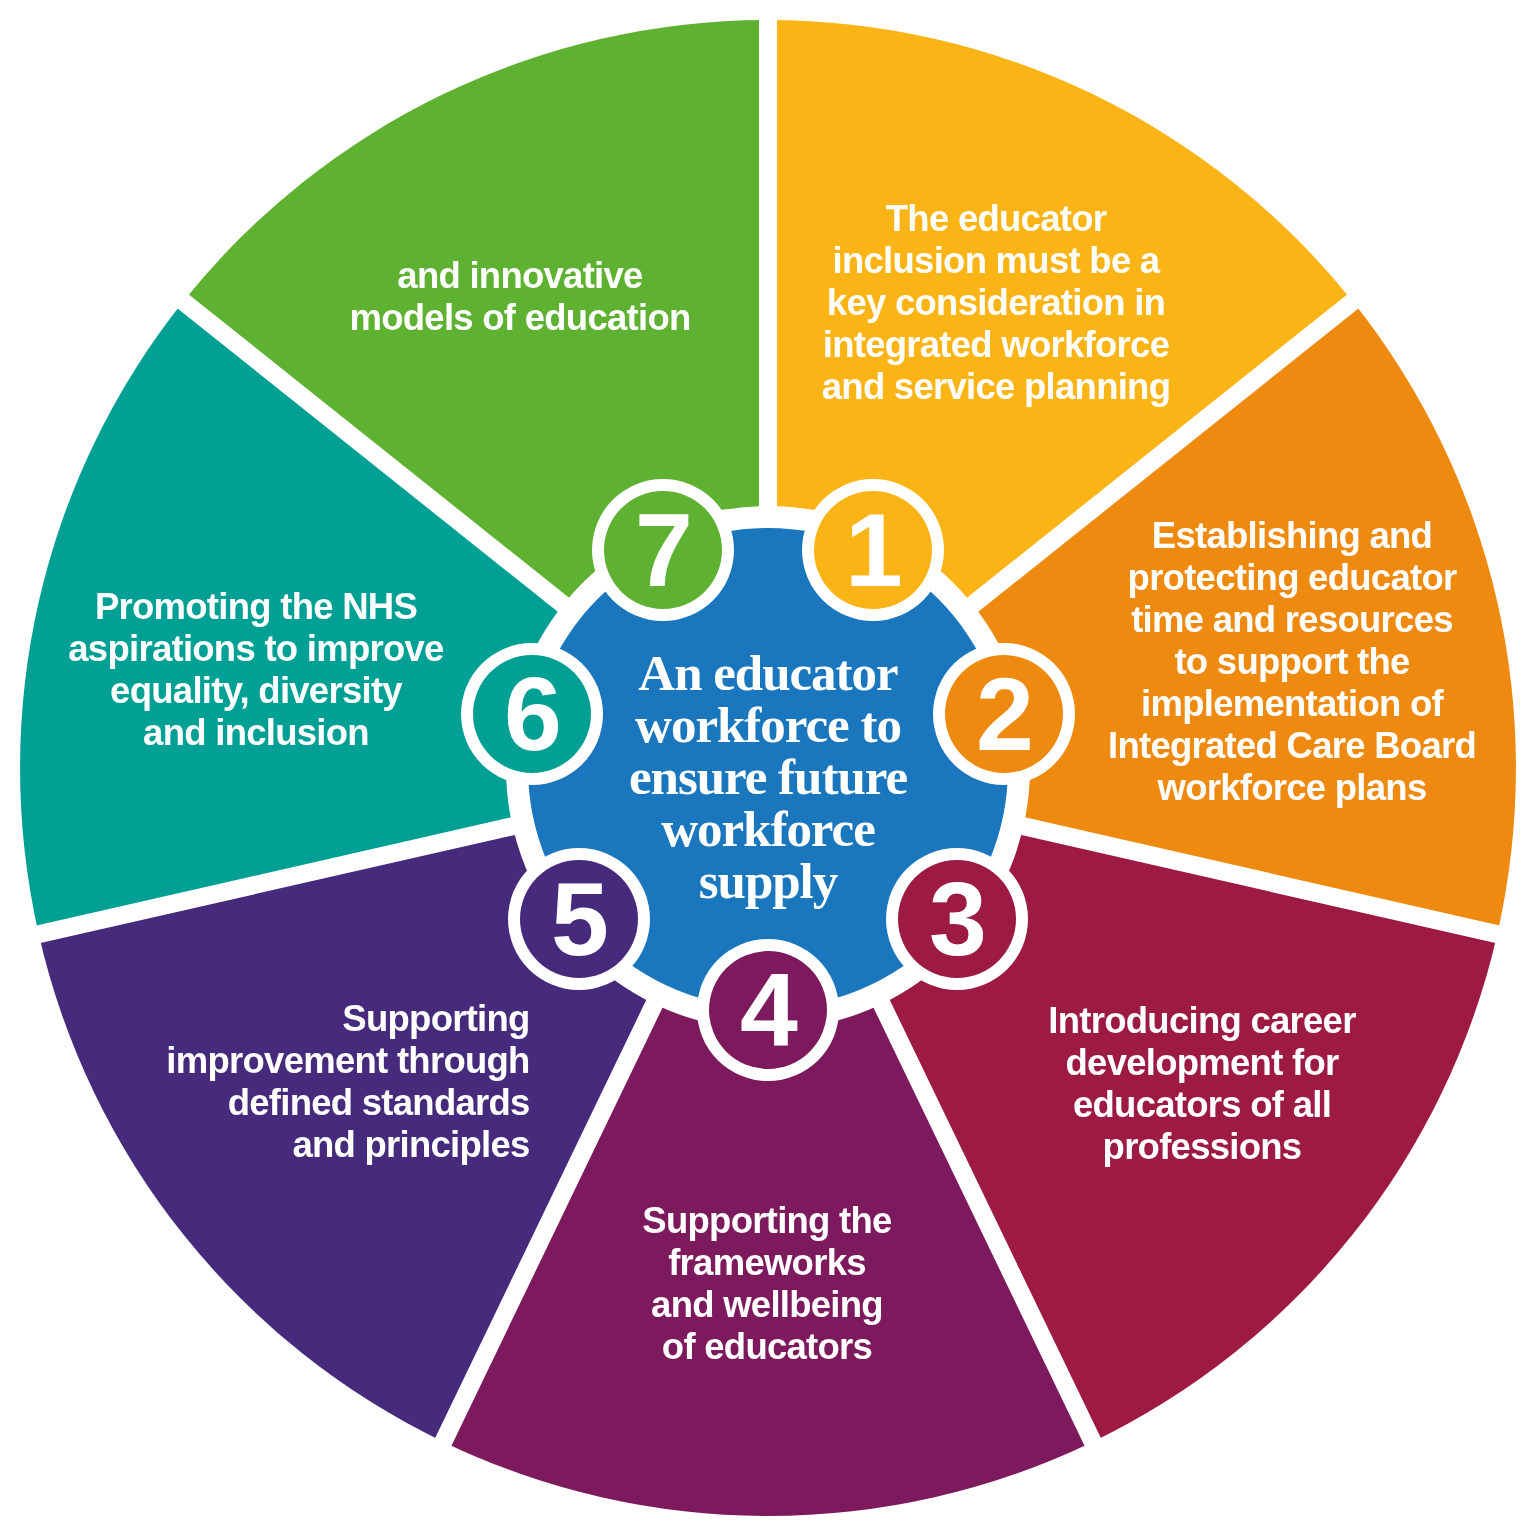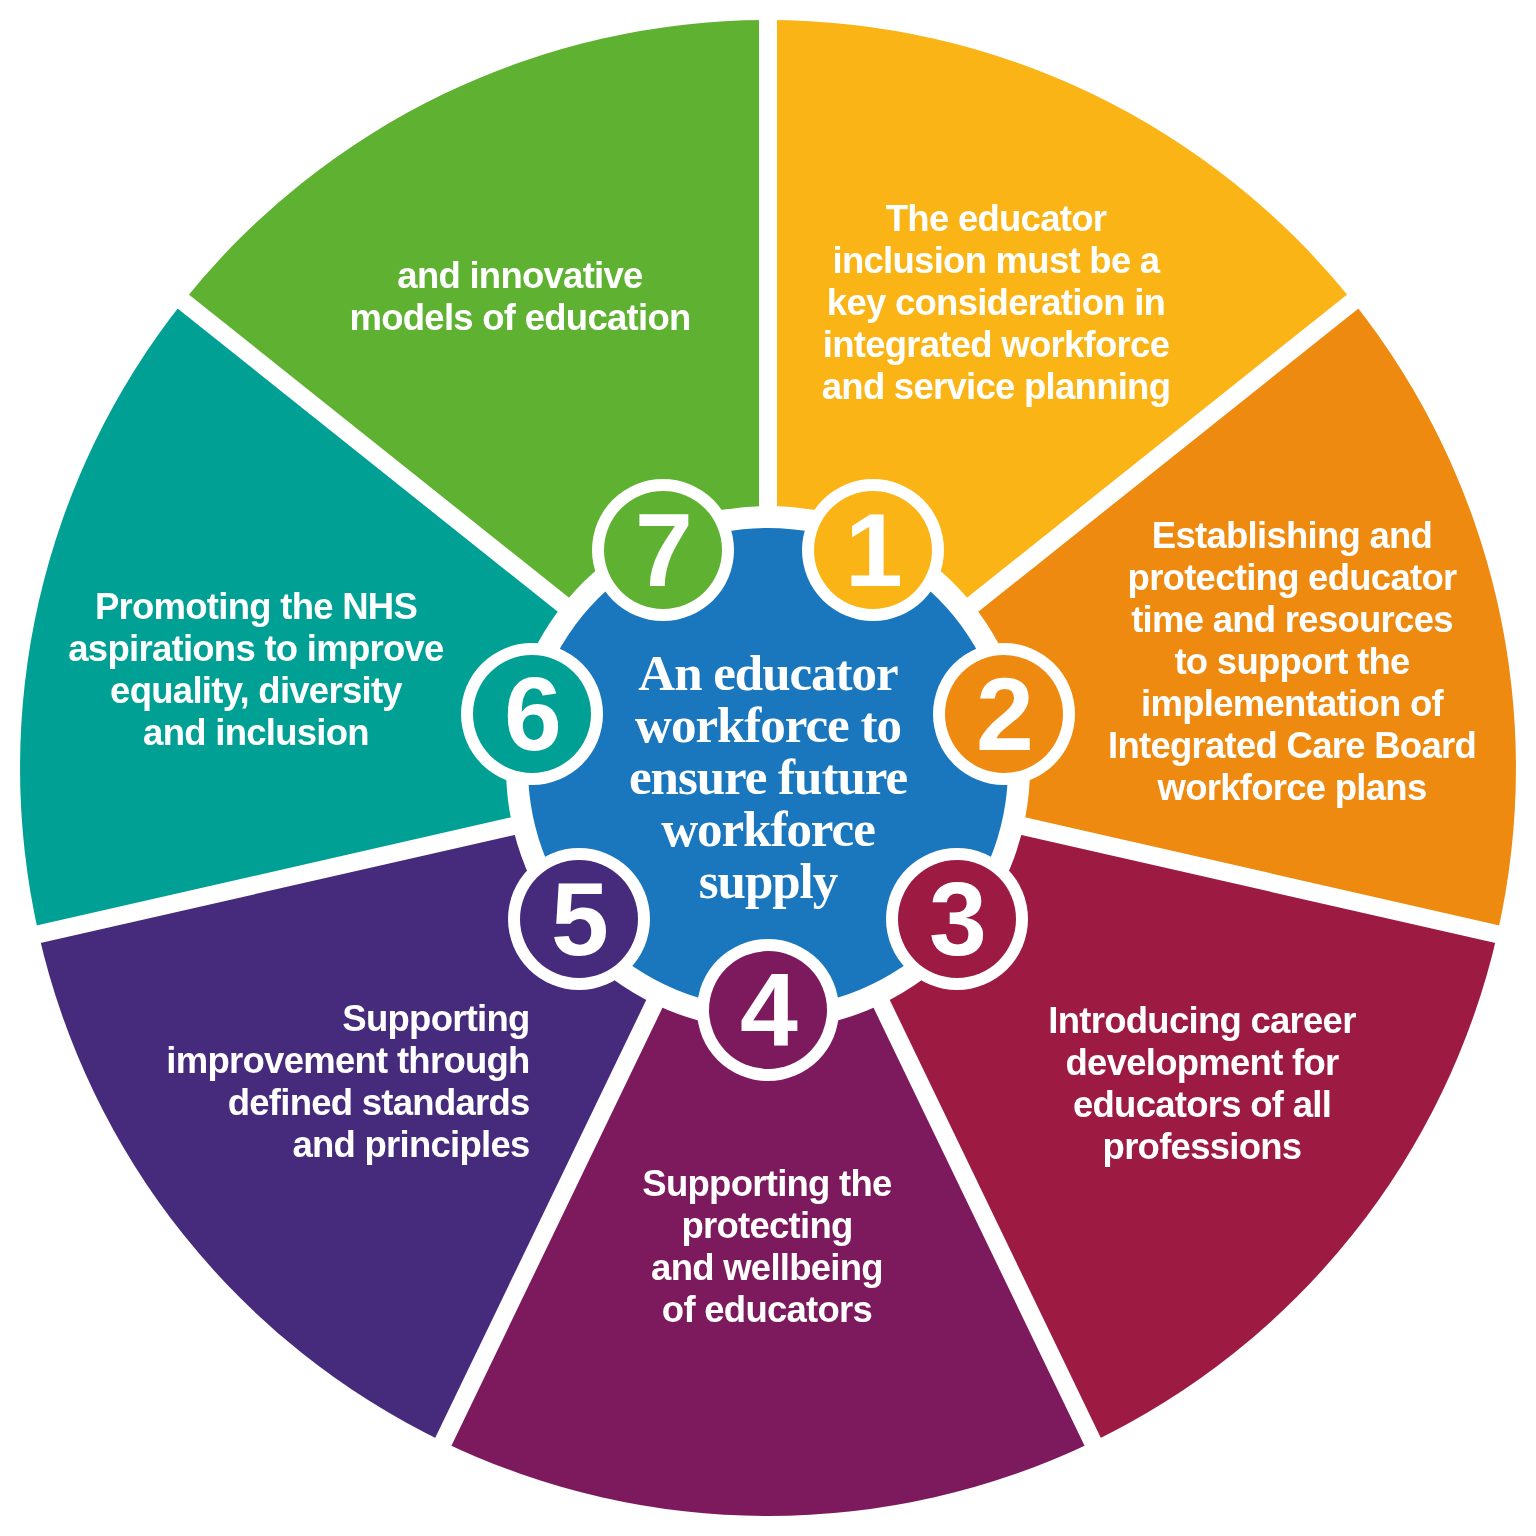--- a/index.html
+++ b/index.html
@@ -121,23 +121,23 @@
     <div>workforce plans</div>
   </div>
 
   <div class="label" style="left:1202px; top:1084px;">
     <div>Introducing career</div>
     <div>development for</div>
     <div>educators of all</div>
     <div>professions</div>
   </div>
 
-  <div class="label" style="left:767px; top:1247px;">
+  <div class="label" style="left:767px; top:1284px;">
     <div>Supporting the</div>
-    <div>protecting</div>
+    <div>frameworks</div>
     <div>and wellbeing</div>
     <div>of educators</div>
   </div>
 
   <div class="label" style="left:348px; top:1082px;text-align:right;">
     <div>Supporting</div>
     <div>improvement through</div>
     <div>defined standards</div>
     <div>and principles</div>
   </div>

